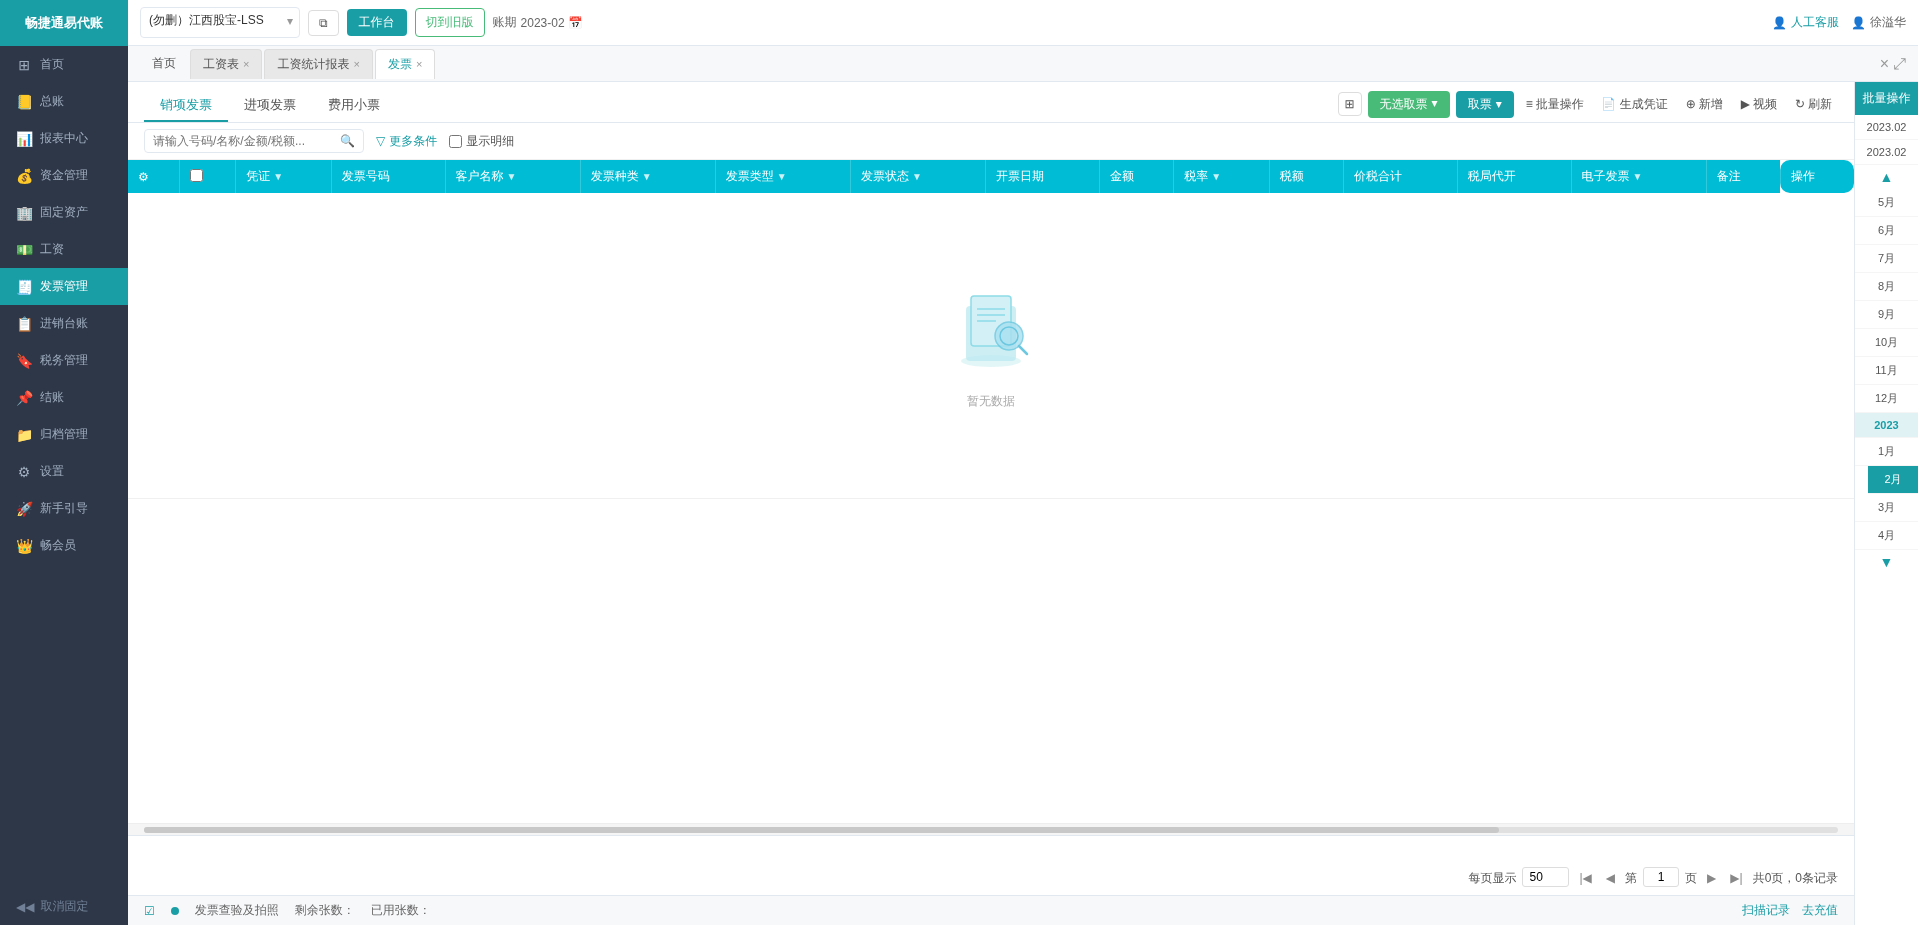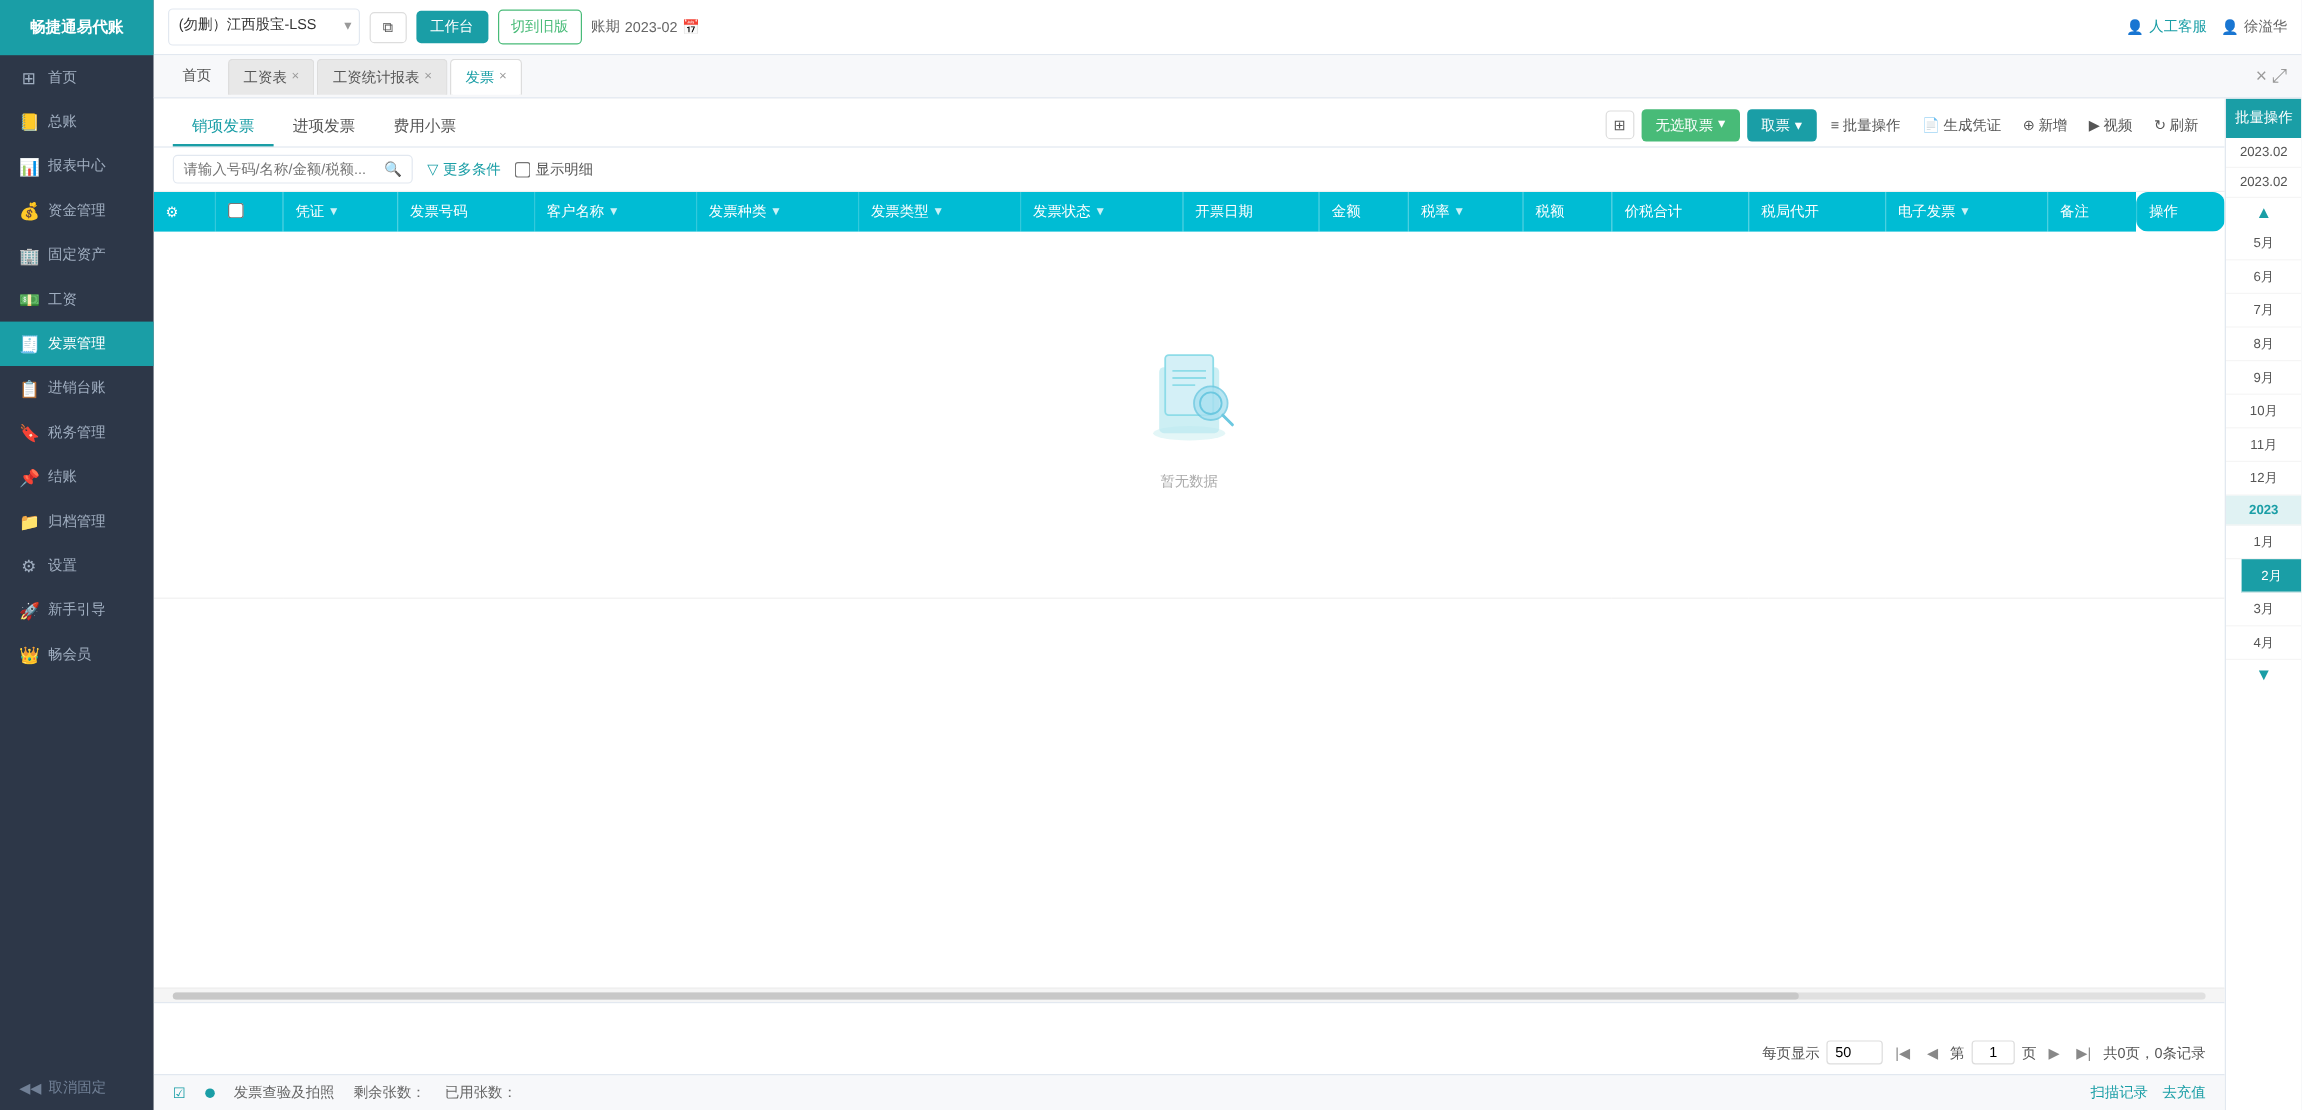--- a/index.html
+++ b/index.html
@@ -223,21 +223,21 @@
       flex-shrink: 0;
       border-bottom: 1px solid #f0f0f0;
     }
     .search-input-wrap {
       display: flex;
       align-items: center;
       border: 1px solid #e2e8f0;
       border-radius: 4px;
       padding: 4px 8px;
       gap: 6px;
-      width: 200px;
+      width: 220px;
     }
     .search-input-wrap input { border: none; outline: none; font-size: 12px; color: #555; width: 100%; }
     .search-icon { color: #aaa; cursor: pointer; }
     .filter-more { display: flex; align-items: center; gap: 4px; color: #1a9ea6; cursor: pointer; font-size: 12px; }
     .show-detail { display: flex; align-items: center; gap: 4px; color: #555; cursor: pointer; font-size: 12px; }
 
     
     .table-wrap {
       flex: 1;
       overflow: auto;

